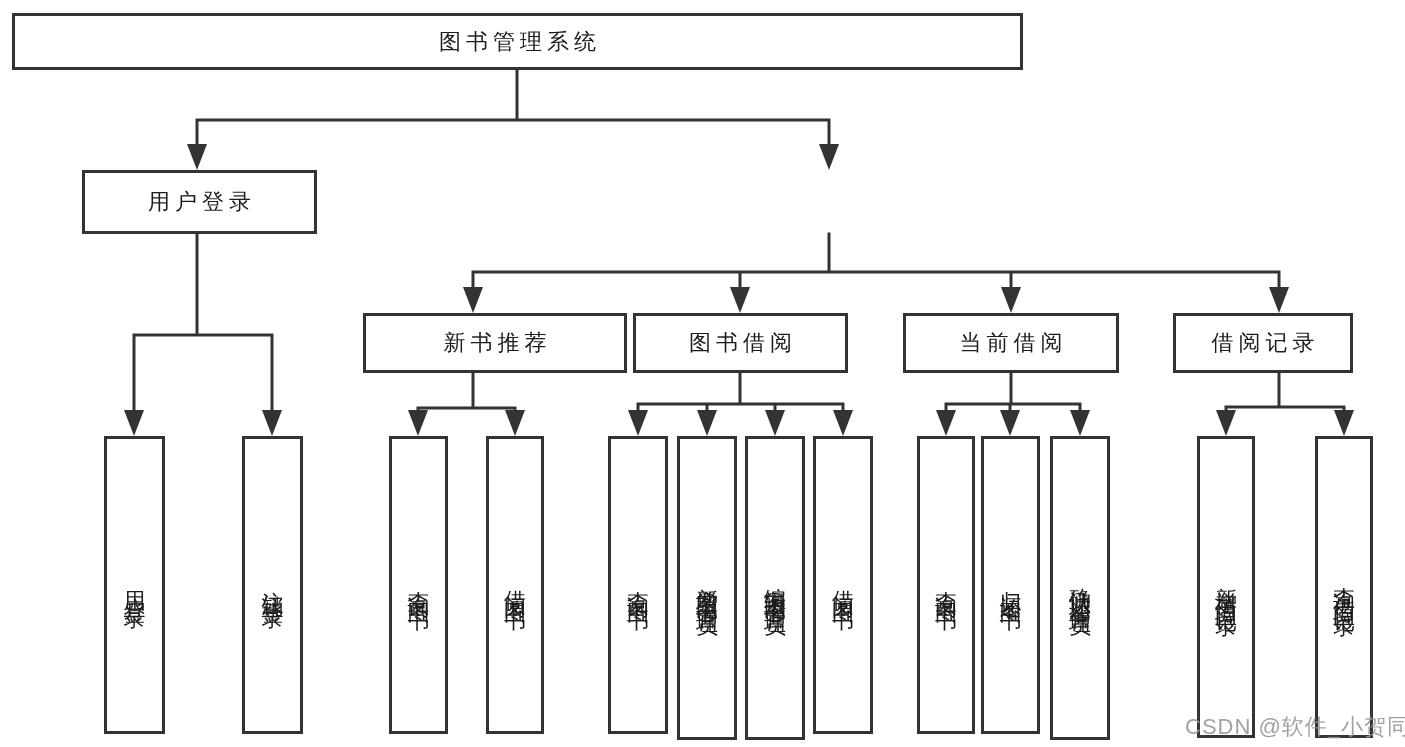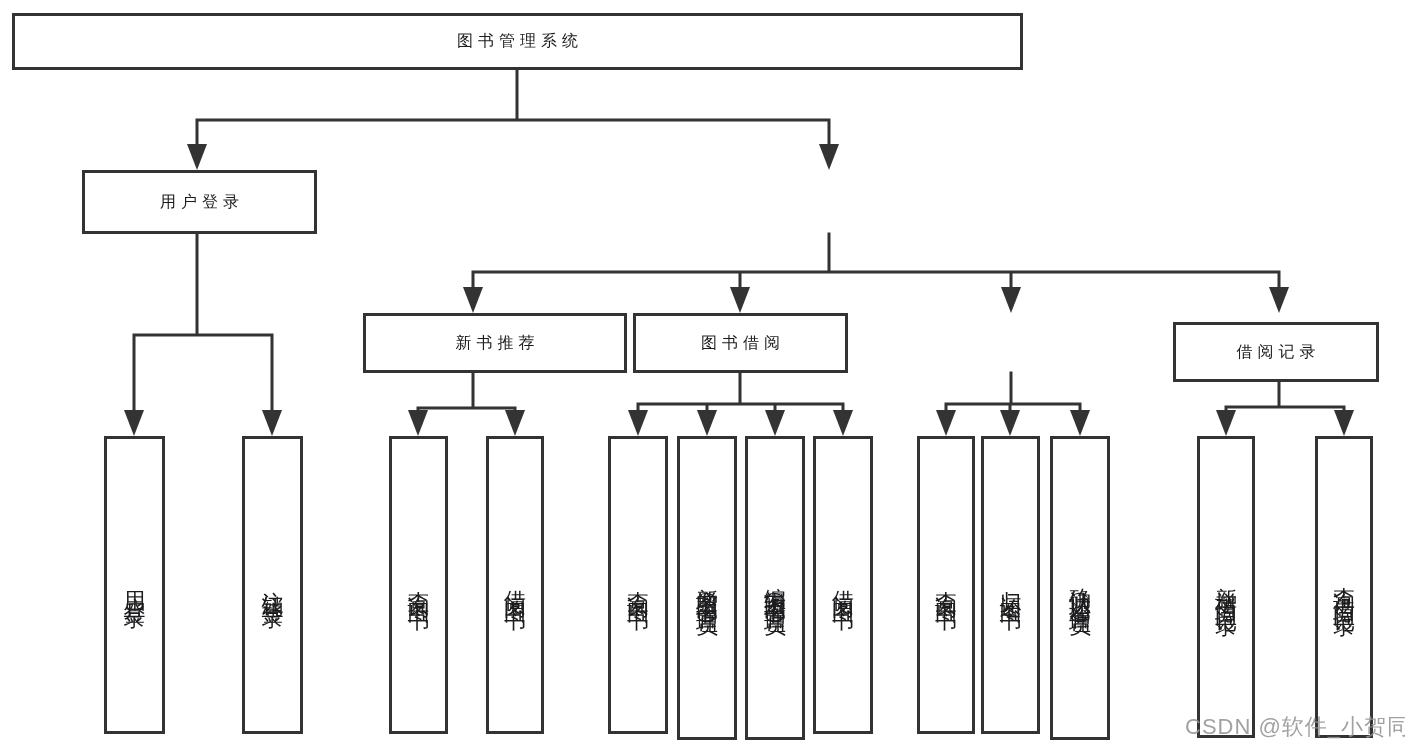--- a/index.html
+++ b/index.html
@@ -6,21 +6,21 @@
   body{width:1405px;height:747px;overflow:hidden;
        font-family:"Liberation Sans","DejaVu Sans",sans-serif;}
   #stage{position:relative;width:1405px;height:747px;background:#ffffff;}
   #connectors{position:absolute;left:0;top:0;z-index:0;}
   .hbox{
     position:absolute;z-index:1;box-sizing:border-box;
     background:#ffffff;border:3px solid #333333;
     display:flex;align-items:center;justify-content:center;
   }
   .hbox .lbl{
-    font-size:16px;color:#1c1c1e;letter-spacing:5px;text-indent:5px;
+    font-size:22px;color:#1c1c1e;letter-spacing:5px;text-indent:5px;
     white-space:nowrap;
   }
   .vbox{
     position:absolute;z-index:1;box-sizing:border-box;
     background:#ffffff;border:3px solid #333333;
     display:flex;align-items:center;justify-content:center;
   }
   .vbox .vlbl{
     writing-mode:vertical-rl;
     font-size:22px;color:#1c1c1e;letter-spacing:6px;
@@ -76,21 +76,24 @@
   <div class="hbox" style="left:82px;top:170px;width:235px;height:64px">
     <span class="lbl">用户登录</span>
   </div>
 
   <div class="hbox" style="left:363px;top:313px;width:264px;height:60px">
     <span class="lbl">新书推荐</span>
   </div>
   <div class="hbox" style="left:633px;top:313px;width:215px;height:60px">
     <span class="lbl">图书借阅</span>
   </div>
-  <div class="hbox" style="left:1173px;top:322px;width:206px;height:60px">
+  <div class="hbox" style="left:903px;top:313px;width:216px;height:60px">
+    <span class="lbl">当前借阅</span>
+  </div>
+  <div class="hbox" style="left:1173px;top:313px;width:180px;height:60px">
     <span class="lbl">借阅记录</span>
   </div>
 
   <div class="vbox" style="left:104px;top:436px;width:61px;height:298px">
     <span class="vlbl">用户登录</span>
   </div>
   <div class="vbox" style="left:242px;top:436px;width:61px;height:298px">
     <span class="vlbl">注销登录</span>
   </div>
 

